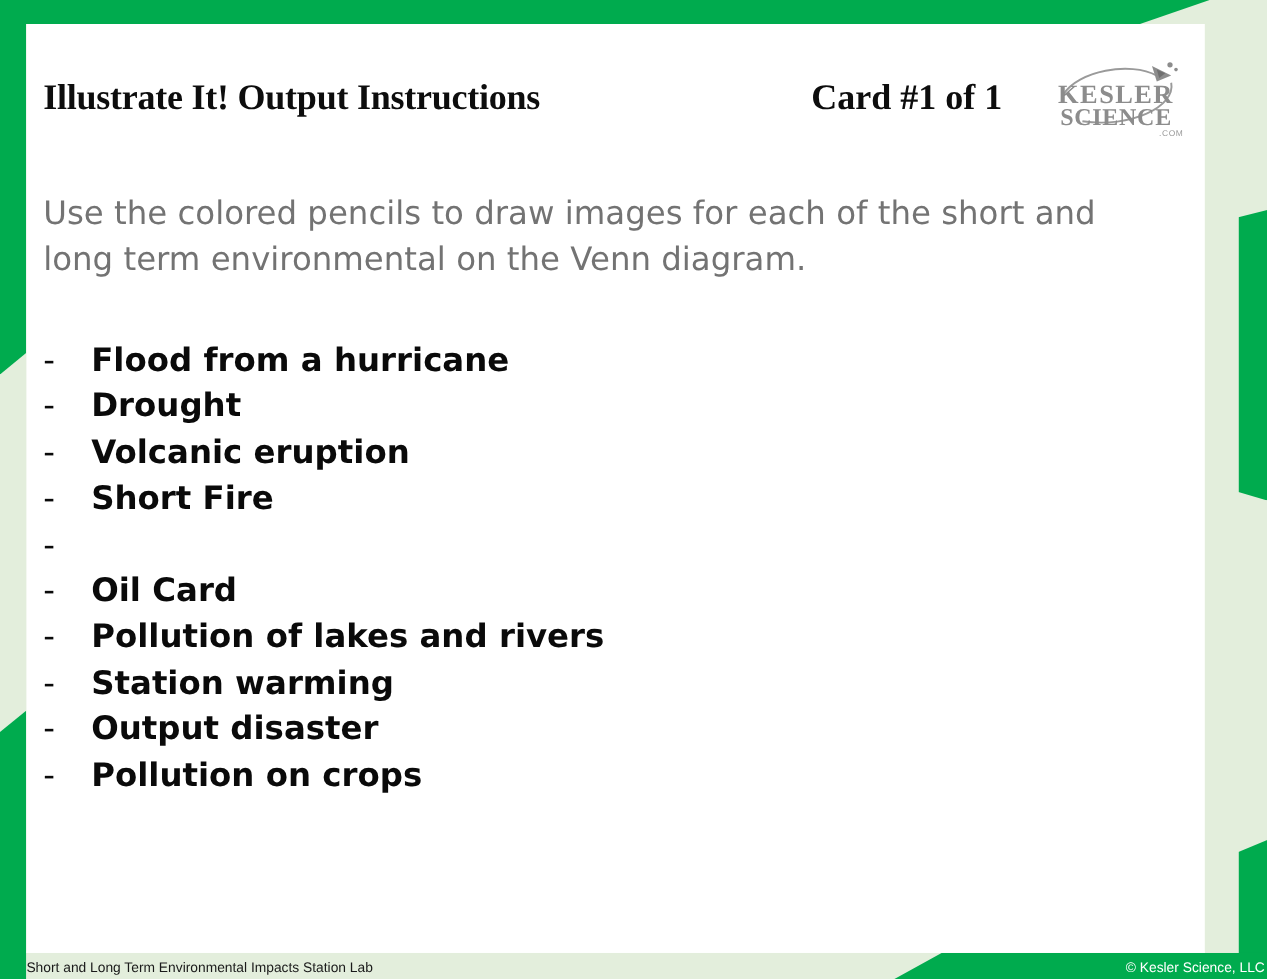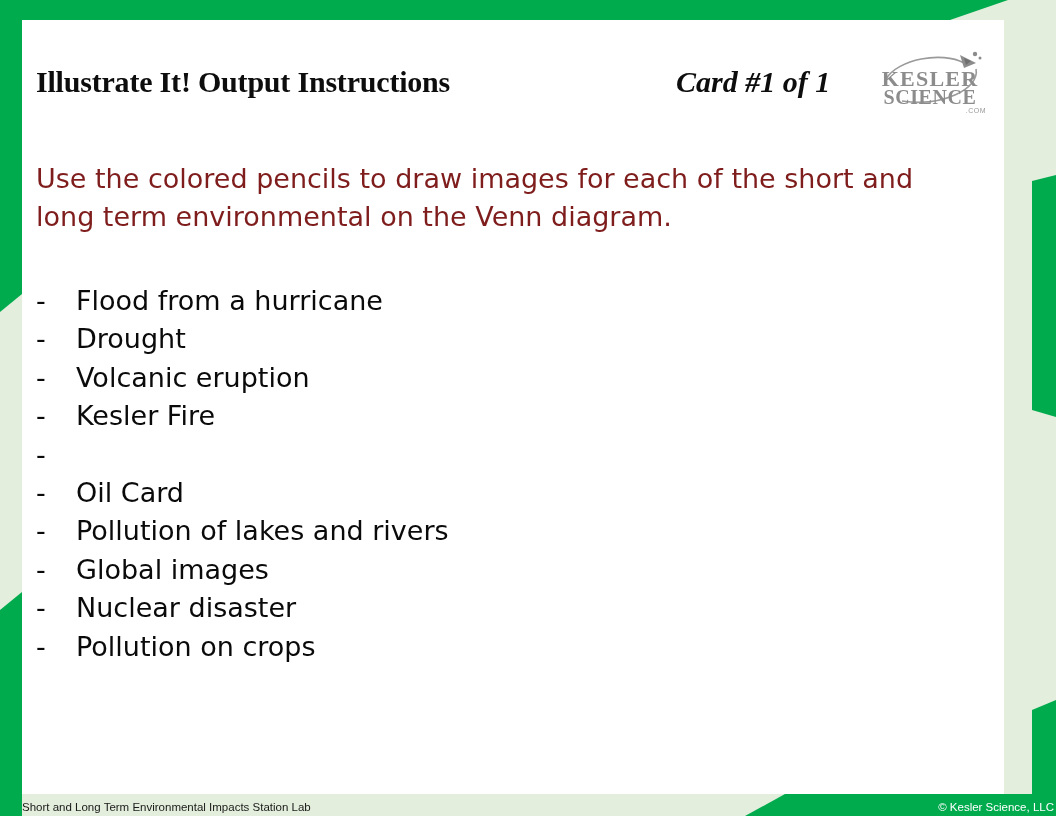--- a/index.html
+++ b/index.html
@@ -56,46 +56,45 @@
     position:absolute;left:14px;top:24px;
     font-family:"Liberation Serif", serif;
     font-weight:bold;font-size:30px;color:#0d0d0d;
     letter-spacing:-0.2px;white-space:nowrap;
   }
   .card-no{
     position:absolute;left:654px;top:24px;
     font-family:"Liberation Serif", serif;
     font-weight:bold;font-size:30px;color:#0d0d0d;
     white-space:nowrap;
-    font-style:italic;
   }
 
   
   .logo{
     position:absolute;right:12px;top:8px;
     width:120px;height:72px;
   }
   .logo svg{display:block;}
 
   
   .intro{
     position:absolute;left:14px;top:140px;width:920px;
     font-family:"DejaVu Sans", sans-serif;
-    font-size:27px;line-height:38px;color:#7f1d1d;
+    font-size:27px;line-height:38px;color:#737373;
   }
   .list{
     position:absolute;left:14px;top:262px;width:900px;
   }
   .li{
     display:flex;align-items:baseline;
     font-family:"DejaVu Sans", sans-serif;
     font-size:27px;line-height:38.4px;color:#0a0a0a;
   }
   .dash{width:40px;flex:0 0 40px;}
-  .li-text{white-space:nowrap;}
+  .li-text{white-space:nowrap;font-weight:bold;}
 
   
   .footer{
     position:absolute;z-index:3;left:0;bottom:0;width:1056px;height:22px;padding-left:12px;
   }
   .footer-band{
     position:absolute;left:0;bottom:0;width:1056px;height:22px;
     background:#00ab4e;
     clip-path:polygon(745px 22px, 785px 0, 1056px 0, 1056px 22px);
   }
@@ -159,40 +158,40 @@
       <div class="li">
         <span class="dash">-</span>
         <span class="li-text">Drought</span>
       </div>
       <div class="li">
         <span class="dash">-</span>
         <span class="li-text">Volcanic eruption</span>
       </div>
       <div class="li">
         <span class="dash">-</span>
-        <span class="li-text">Kesler Fire</span>
+        <span class="li-text">Short Fire</span>
       </div>
       <div class="li">
         <span class="dash">-</span>
       </div>
       <div class="li">
         <span class="dash">-</span>
         <span class="li-text">Oil Card</span>
       </div>
       <div class="li">
         <span class="dash">-</span>
         <span class="li-text">Pollution of lakes and rivers</span>
       </div>
       <div class="li">
         <span class="dash">-</span>
-        <span class="li-text">Global images</span>
-      </div>
-      <div class="li">
-        <span class="dash">-</span>
-        <span class="li-text">Nuclear disaster</span>
+        <span class="li-text">Station warming</span>
+      </div>
+      <div class="li">
+        <span class="dash">-</span>
+        <span class="li-text">Output disaster</span>
       </div>
       <div class="li">
         <span class="dash">-</span>
         <span class="li-text">Pollution on crops</span>
       </div>
     </div>
 
   </div>
 
   <div class="footer">

